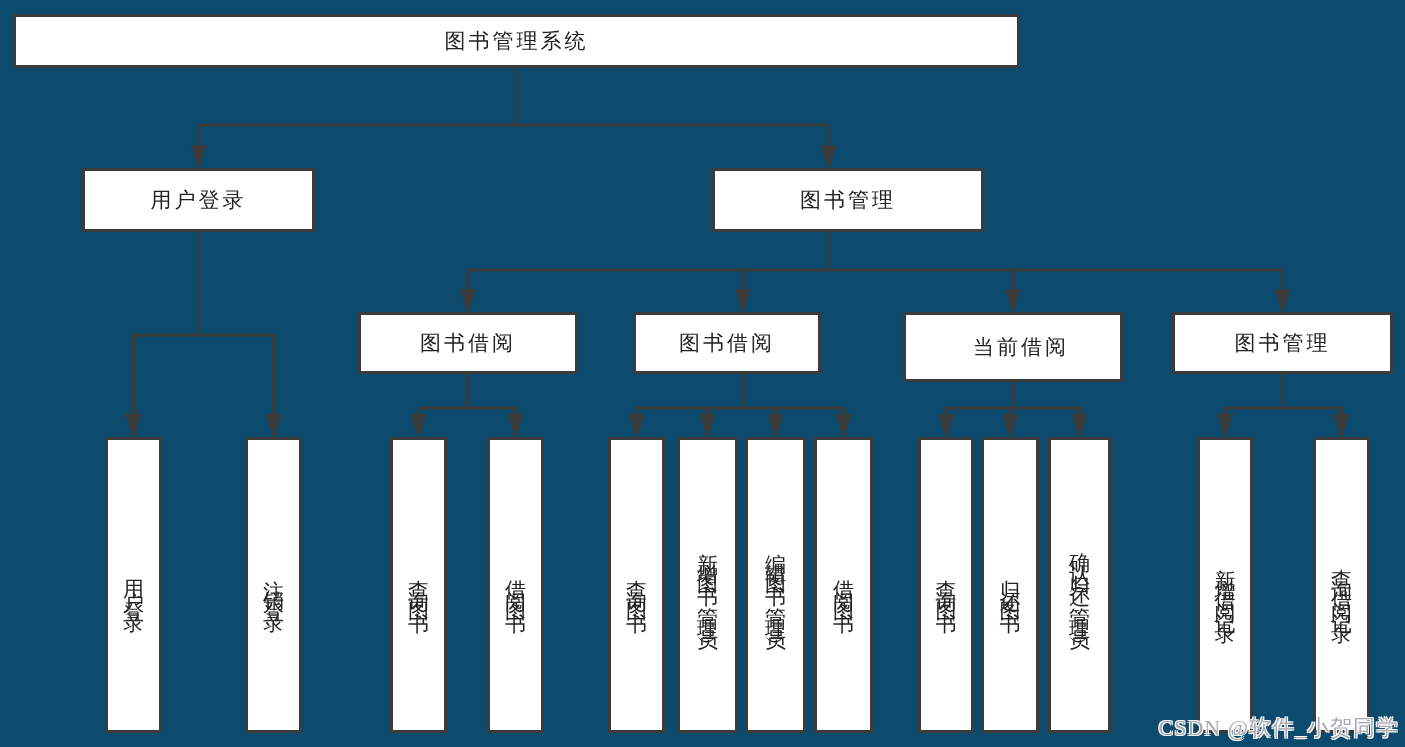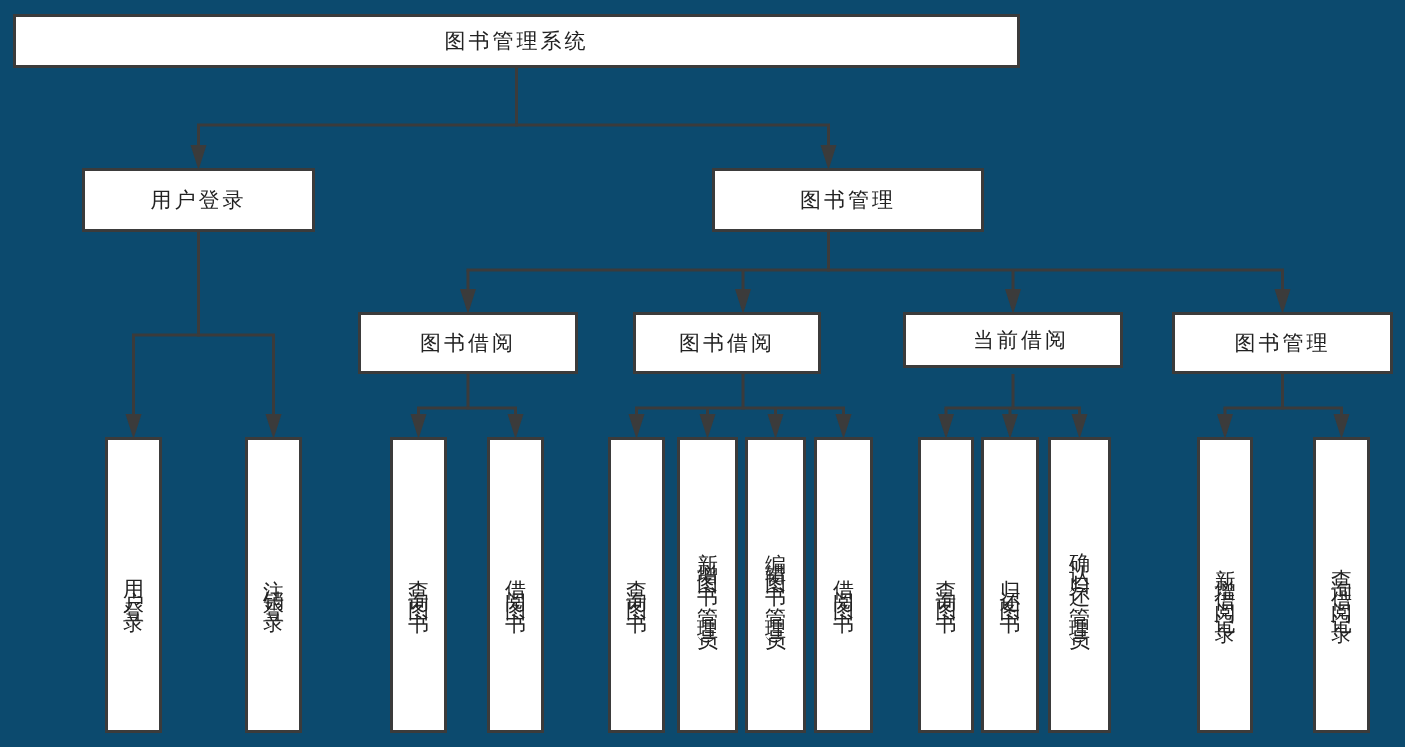--- a/index.html
+++ b/index.html
@@ -96,21 +96,21 @@
   <div class="box hbox" style="left:712px; top:168px; width:272px; height:64px;">
     <span>图书管理</span>
   </div>
 
   <div class="box hbox" style="left:358px; top:312px; width:220px; height:62px;">
     <span>图书借阅</span>
   </div>
   <div class="box hbox" style="left:633px; top:312px; width:188px; height:62px;">
     <span>图书借阅</span>
   </div>
-  <div class="box hbox" style="left:903px; top:312px; width:220px; height:56px;padding-left:16px;">
+  <div class="box hbox" style="left:903px; top:312px; width:220px; height:70px;padding-left:16px;">
     <span>当前借阅</span>
   </div>
   <div class="box hbox" style="left:1172px; top:312px; width:221px; height:62px;">
     <span>图书管理</span>
   </div>
 
   <div class="box" style="left:105px; top:437px; width:57px; height:296px;">
     <span class="vtext">用户登录</span>
   </div>
   <div class="box" style="left:245px; top:437px; width:57px; height:296px;">
@@ -147,13 +147,14 @@
     <span class="vtext">确认归还（管理员）</span>
   </div>
 
   <div class="box" style="left:1197px; top:437px; width:56px; height:296px;">
     <span class="vtext">新增借阅记录</span>
   </div>
   <div class="box" style="left:1313px; top:437px; width:57px; height:296px;">
     <span class="vtext">查询借阅记录</span>
   </div>
 
+  <div class="watermark">CSDN @软件_小贺同学</div>
 </div>
 
 </body></html>

